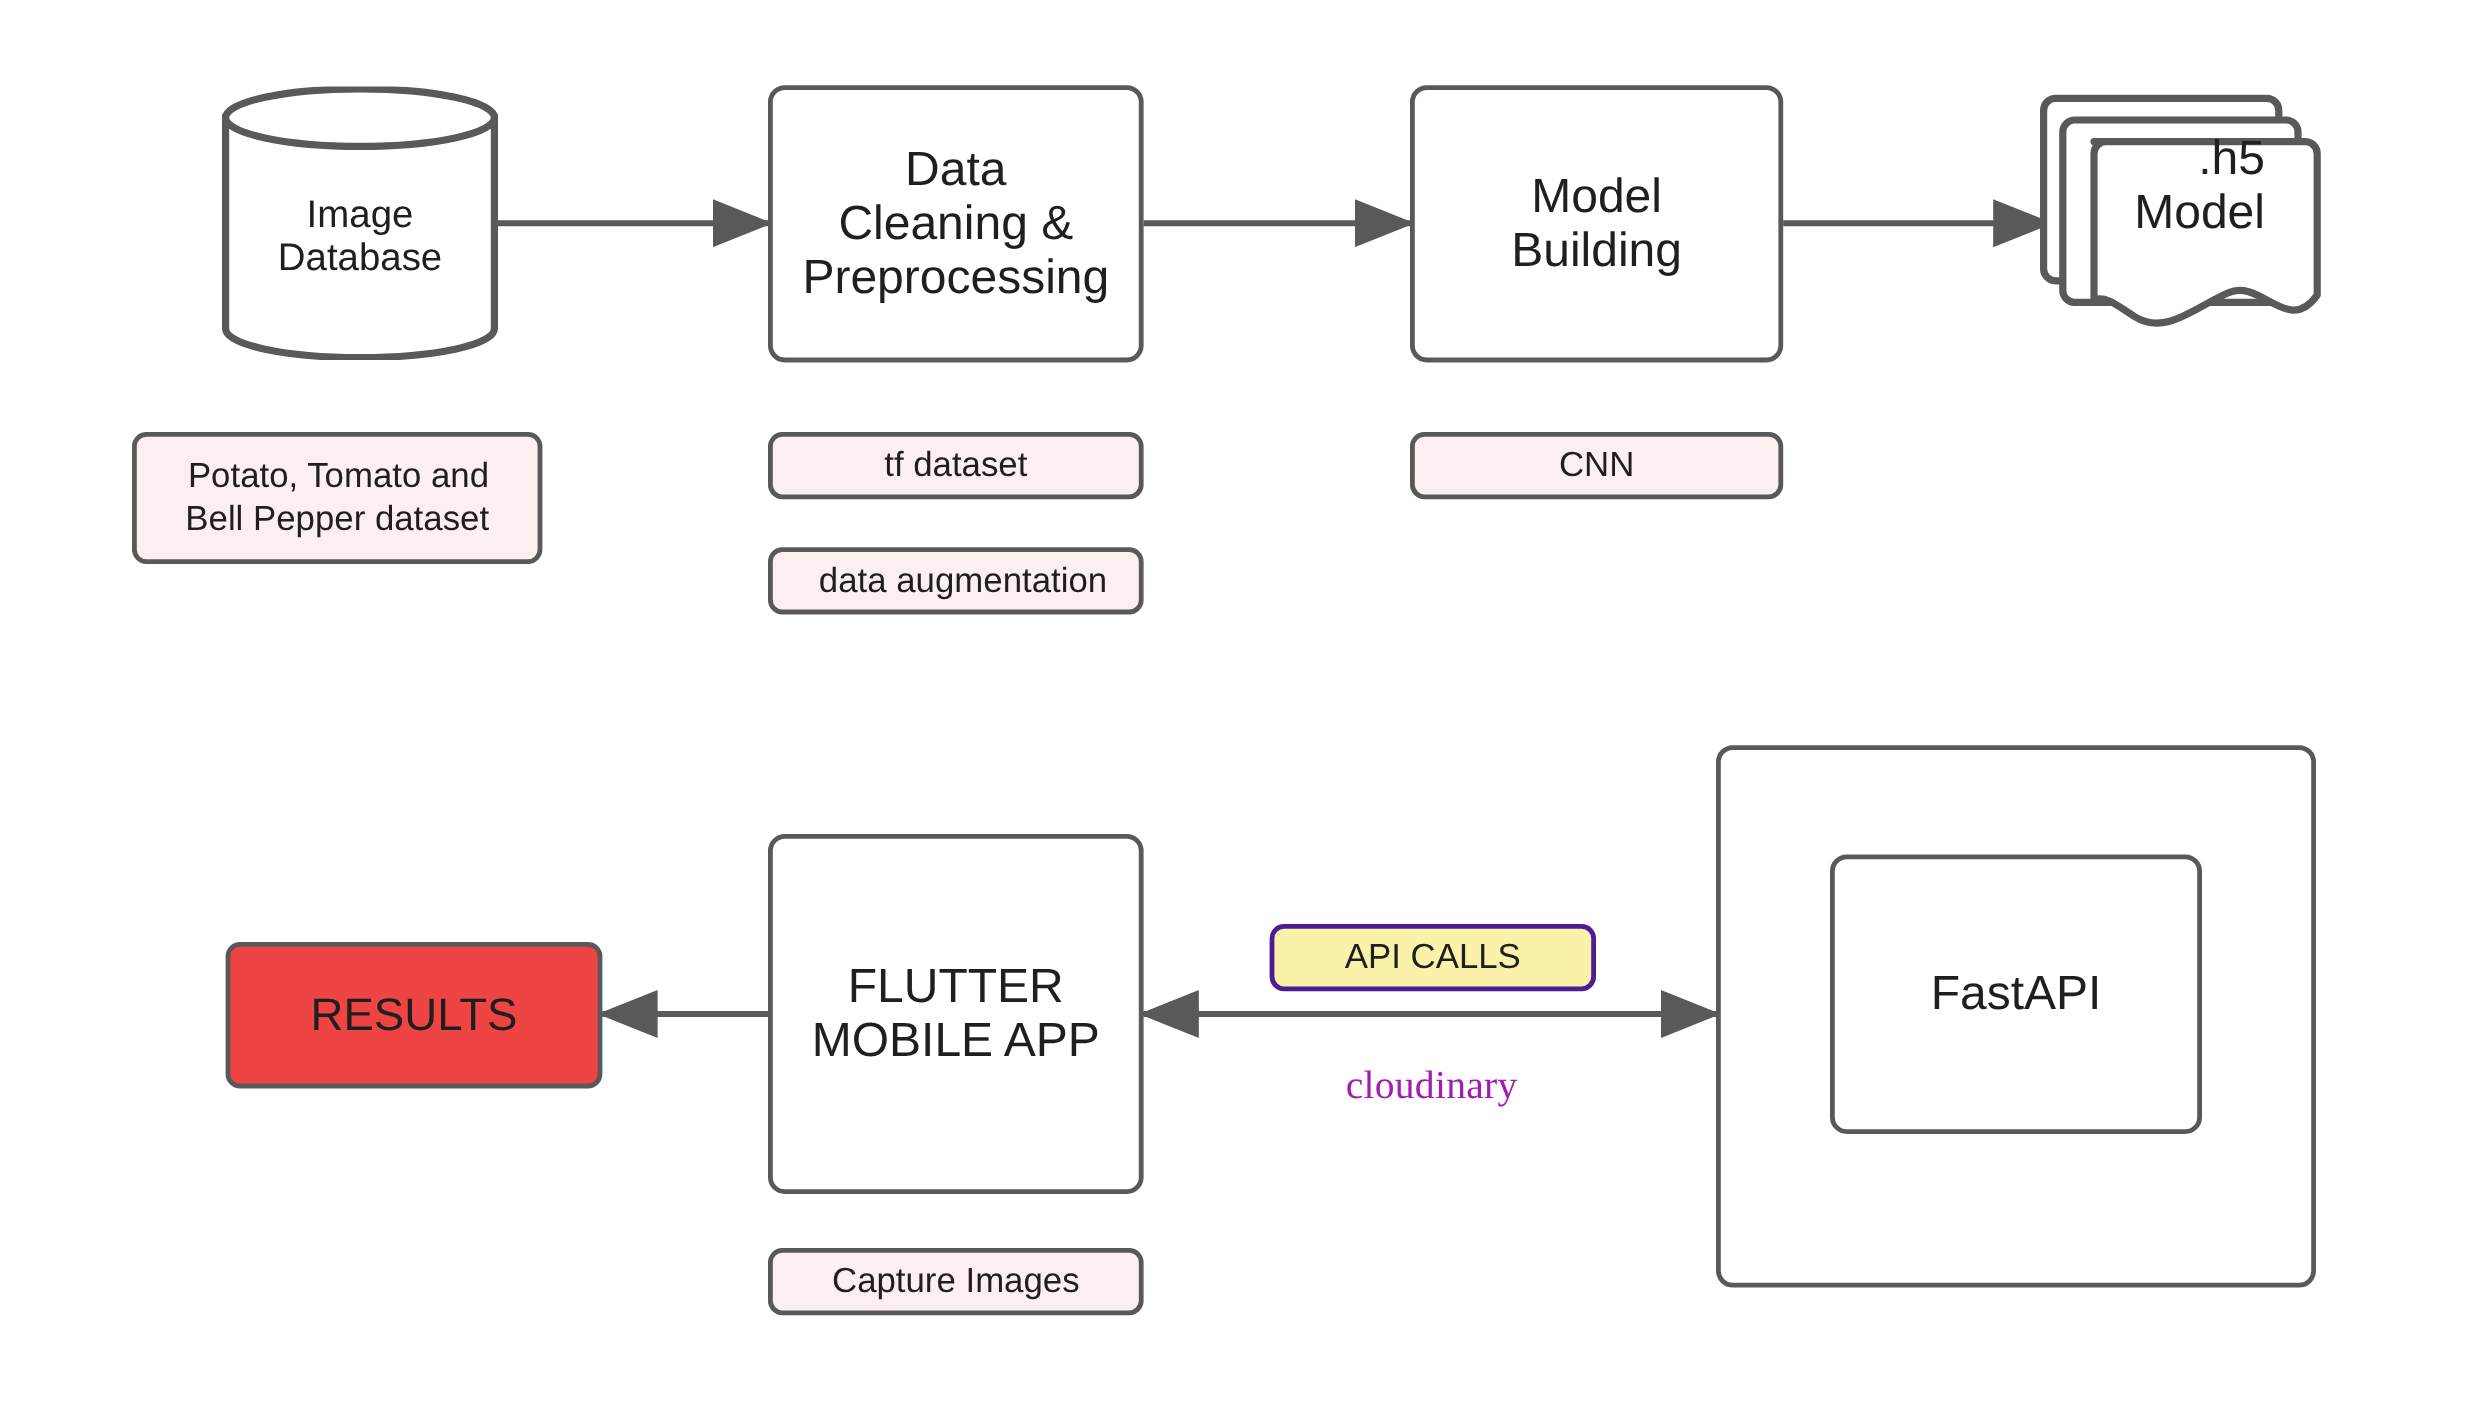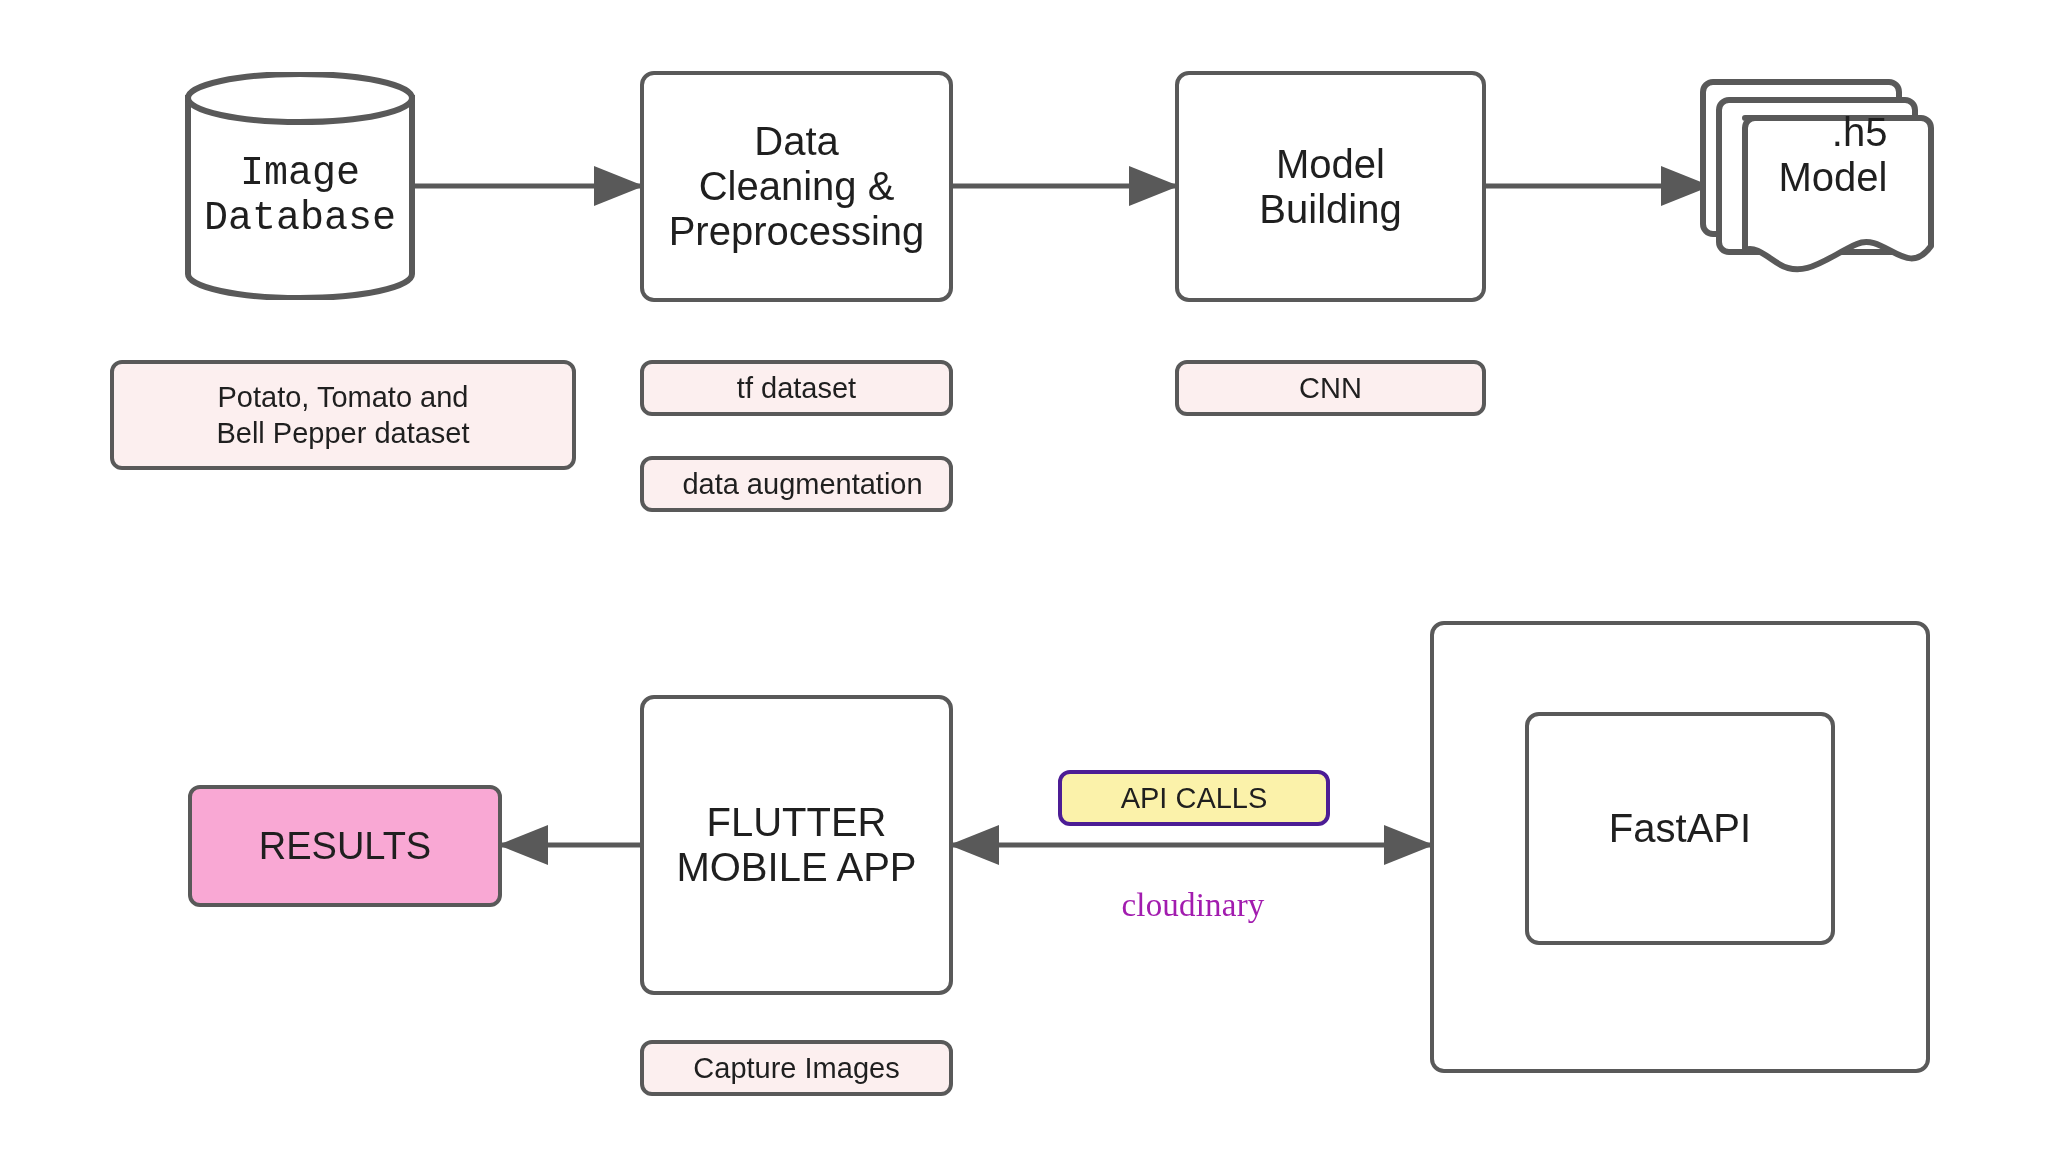--- a/index.html
+++ b/index.html
@@ -65,44 +65,43 @@
     font-size: 29px;
     line-height: 1.25;
     color: #1f1f1f;
     padding: 0 10px;
   }
 
   
   .results-box {
     border: 4px solid #595959;
     border-radius: 12px;
-    background: #f9a8d4;
+    background: #ef4444;
     font-size: 38px;
     color: #1f1f1f;
   }
 
   
   .cylinder {
     background: transparent;
   }
   .cylinder .cyl-svg {
     position: absolute;
     left: 0;
     top: 0;
     width: 100%;
     height: 100%;
   }
   .cylinder .cyl-label {
     position: relative;
     z-index: 2;
-    font-size: 40px;
+    font-size: 32px;
     line-height: 1.12;
     color: #1f1f1f;
     padding-top: 22px;
-    font-family: Liberation Mono, monospace;
   }
 
   
   .docstack {
     background: transparent;
   }
   .docstack .doc-svg {
     position: absolute;
     left: 0;
     top: 0;
@@ -197,21 +196,21 @@
       <path d="M45,58 h176 a10,10 0 0 1 10,10 v118
                c-24,34 -47,-14 -74,-2
                c-28,12 -52,36 -78,20
                c-14,-9 -24,-18 -34,-14
                v-122 a10,10 0 0 1 10,-10 z" fill="#ffffff" stroke="#595959" stroke-width="6" stroke-linejoin="round"></path>
     </svg>
     <div class="doc-label" style="white-space:pre-line;text-align:right;">.h5
 Model</div>
   </div>
 
-  <div class="node tag" style="left:110px; top:360px; width:466px; height:110px; white-space:pre-line;">Potato, Tomato and
+  <div class="node tag" style="left:110px; top:360px; width:342px; height:110px; white-space:pre-line;text-align:right;">Potato, Tomato and
 Bell Pepper dataset</div>
 
   <div class="node tag" style="left:640px; top:360px; width:313px; height:56px;">tf dataset</div>
 
   <div class="node tag" style="left:640px; top:456px; width:313px; height:56px;padding-left:22px;">data augmentation</div>
 
   <div class="node tag" style="left:1175px; top:360px; width:311px; height:56px;">CNN</div>
 
   <div class="node container-box" style="left:1430px; top:621px; width:500px; height:452px;"></div>
 

